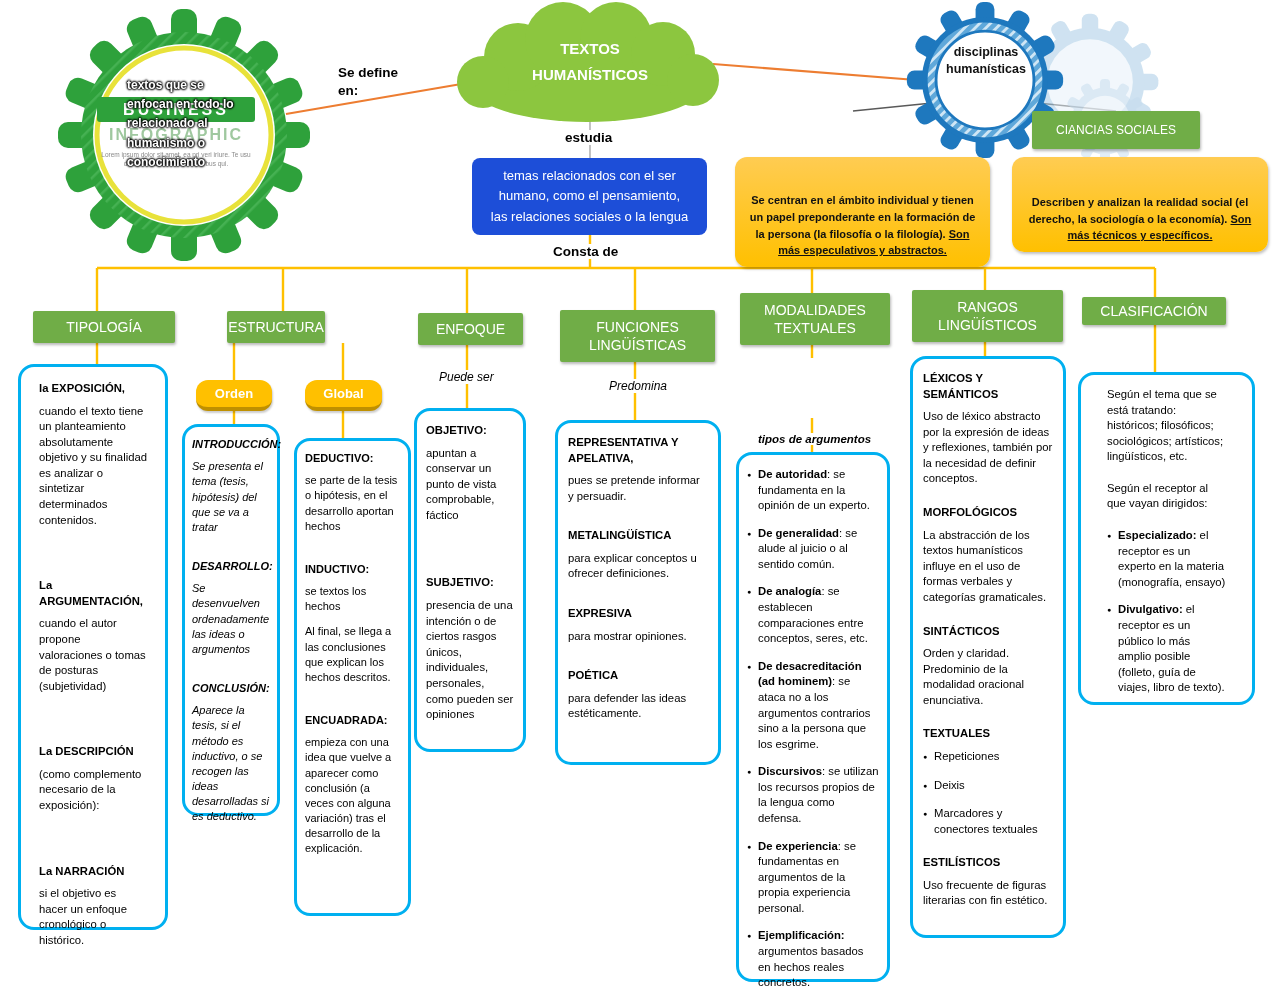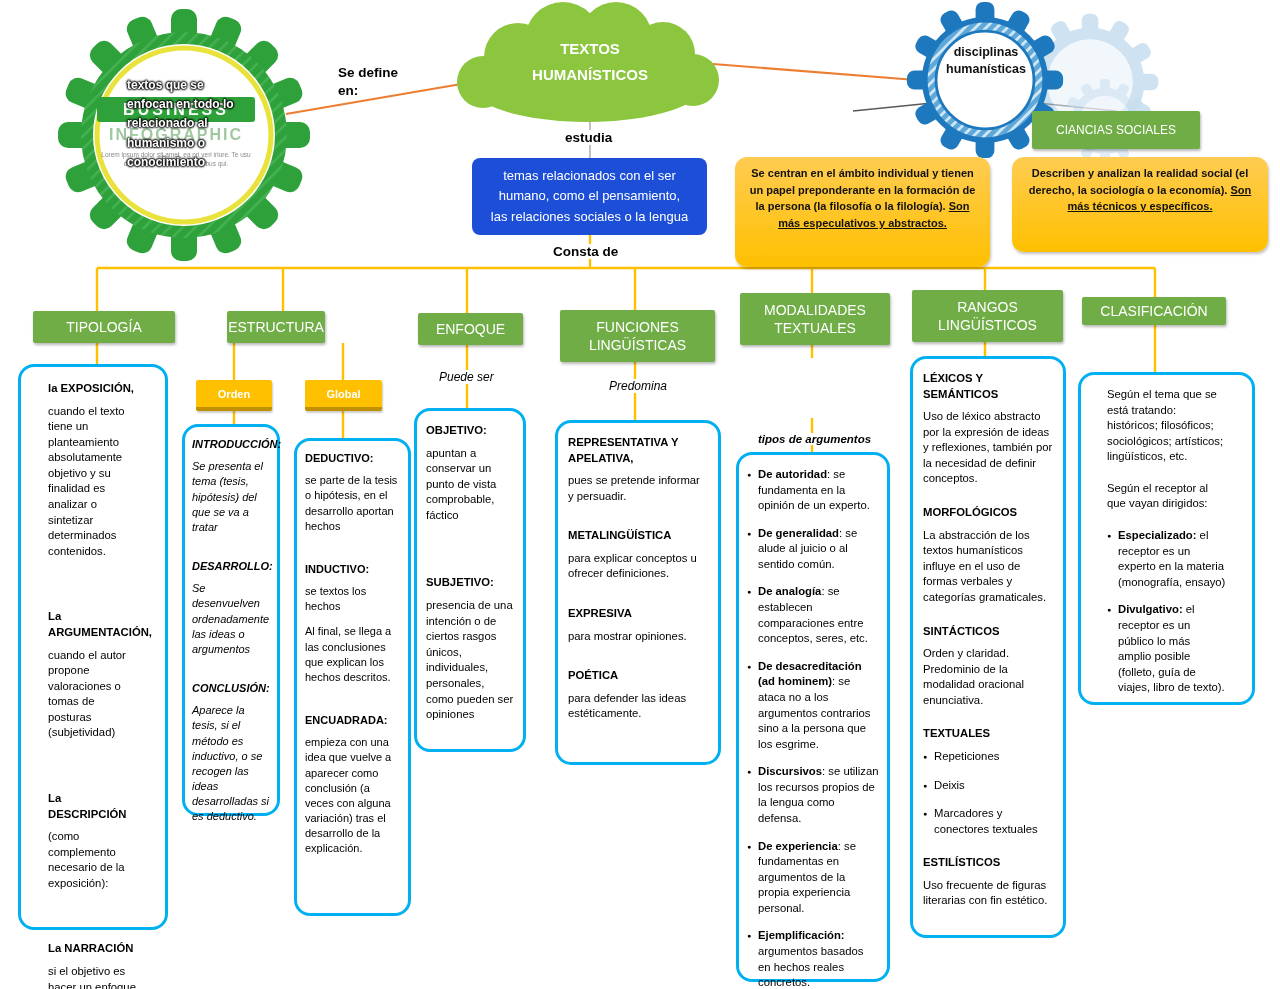--- a/index.html
+++ b/index.html
@@ -11,36 +11,36 @@
   .cyanbox{position:absolute;z-index:2;background:#fff;border:3px solid #00B0F0;border-radius:16px;
            font-size:11.3px;line-height:1.38;color:#000}
   .ghdr{position:absolute;z-index:2;background:#70AD47;color:#fff;display:flex;align-items:center;
         justify-content:center;text-align:center;font-size:14px;line-height:1.3;border-radius:2px;
         box-shadow:1px 2px 3px rgba(0,0,0,.28)}
   .mini-hdr{position:absolute;z-index:2;background:#70AD47;color:#fff;display:flex;align-items:center;
         justify-content:center;text-align:center;font-size:12px;height:38px;border-radius:2px;
         box-shadow:1px 2px 3px rgba(0,0,0,.28)}
   .amberbox{position:absolute;z-index:2;background:linear-gradient(180deg,#FFCC52,#FFC000);
         border-radius:12px;font-weight:bold;font-size:11px;line-height:1.52;text-align:center;
-        display:flex;align-items:flex-start;justify-content:center;padding:8px 14px;color:#111;
+        display:flex;align-items:flex-end;justify-content:center;padding:8px 14px;color:#111;
         box-shadow:1px 2px 3px rgba(0,0,0,.25)}
   .ul{text-decoration:underline}
   .bluebox{position:absolute;z-index:2;background:#1d4ed8;border-radius:8px;color:#fff;font-size:13px;
         line-height:1.55;display:flex;align-items:center;justify-content:center;text-align:center;
         padding:8px 18px}
   .lbl{position:absolute;z-index:3;font-weight:bold;font-size:13.5px;background:#fff;padding:0 3px}
   .note{position:absolute;z-index:3;font-style:italic;font-size:12px;background:#fff;padding:0 3px}
   .bold-note{font-weight:bold;font-size:11.5px}
   .goldlbl{position:absolute;z-index:2;background:#FFC000;border-bottom:4px solid #BF9000;color:#fff;
-        font-weight:bold;font-size:11px;display:flex;align-items:center;justify-content:center;
-        border-radius:2px;box-shadow:1px 2px 2px rgba(0,0,0,.2)}
+        font-weight:bold;font-size:13px;display:flex;align-items:center;justify-content:center;
+        border-radius:12px;box-shadow:1px 2px 2px rgba(0,0,0,.2)}
   .sec-t{font-weight:bold;margin-bottom:7px}
   .sec-b2{margin-top:10px}
   .sec-b2:empty{display:none}
-  .tipbox{left:18px;top:364px;width:150px;height:566px;padding:14px 27px}
+  .tipbox{left:18px;top:364px;width:150px;height:566px;padding:14px 18px}
   .tipbox .sec{margin-bottom:50px}
   .ordenbox{left:182px;top:424px;width:98px;height:392px;padding:10px 7px;font-style:italic;font-size:11px}
   .ordenbox .sec{margin-bottom:24px}
   .globalbox{left:294px;top:438px;width:117px;height:478px;padding:10px 8px;font-size:11px}
   .globalbox .sec{margin-bottom:28px}
   .enfbox{left:414px;top:408px;width:112px;height:344px;padding:12px 9px}
   .enfbox .sec{margin-bottom:52px}
   .funbox{left:555px;top:420px;width:166px;height:345px;padding:12px 10px}
   .funbox .sec{margin-bottom:24px}
   .combo-box{left:738px;top:358px;width:150px;height:60px;border-radius:8px;display:flex;

